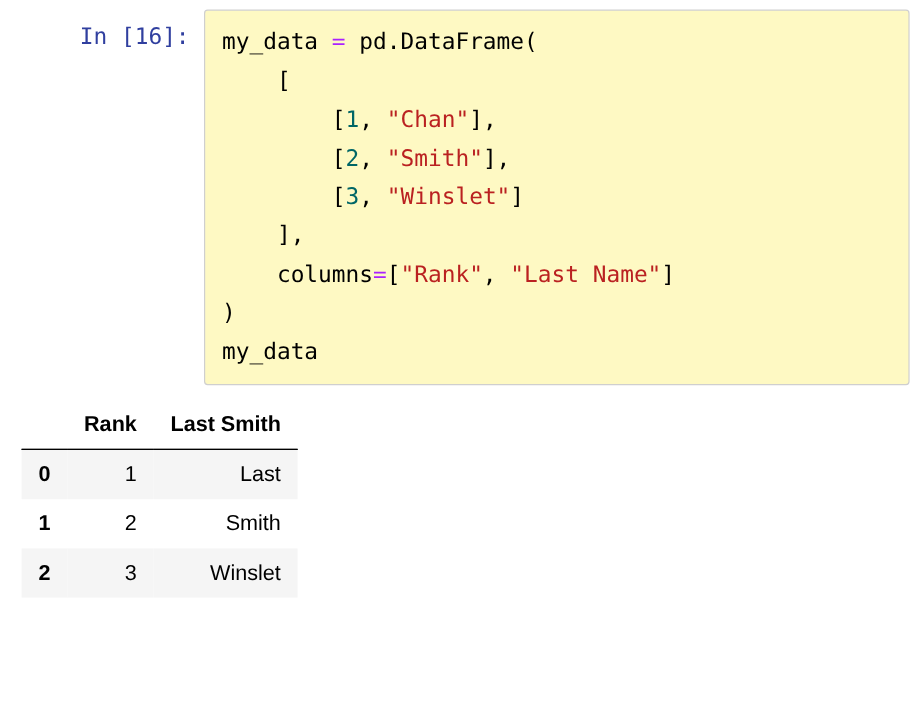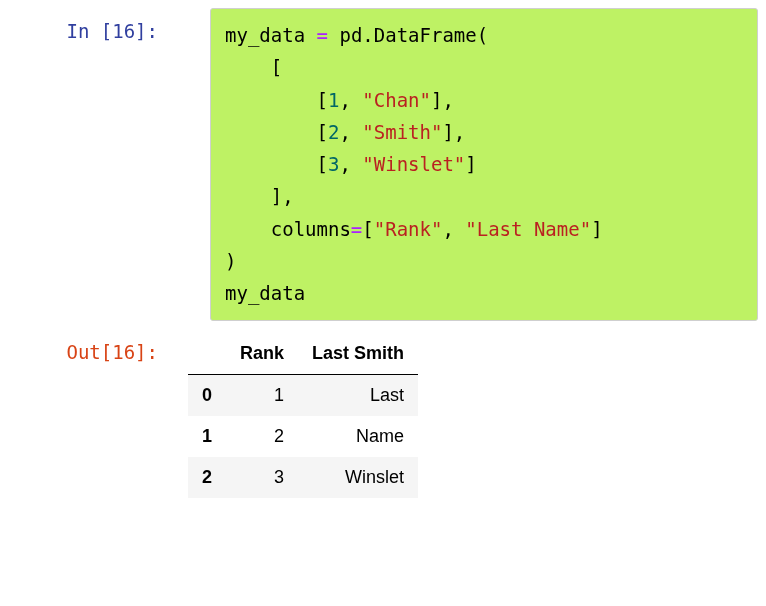--- a/index.html
+++ b/index.html
@@ -27,27 +27,26 @@
     padding: 10px 12px 0 0;
     box-sizing: border-box;
     font-family: Menlo, Monaco, Consolas, monospace;
     font-size: 19px;
     line-height: 1.4;
   }
   .prompt-in { color: #303f9f; }
   .prompt-out { color: #d84315; }
   .code-area {
     flex: 1;
-    background: #bef264;
+    background: #fef9c3;
     border: 1px solid #cfcfcf;
     border-radius: 3px;
     padding: 10px 14px;
     box-sizing: border-box;
     margin-right: 8px;
-    margin-left: 40px;
   }
   pre.code {
     margin: 0;
     font-family: Menlo, Monaco, Consolas, monospace;
     font-size: 19px;
     line-height: 1.7;
     white-space: pre;
   }
   .tok-name { color: #000000; }
   .tok-op   { color: #aa22ff; }
@@ -102,40 +101,39 @@
         <span class="tok-punc">[</span><span class="tok-num">2</span><span class="tok-punc">,</span> <span class="tok-str">"Smith"</span><span class="tok-punc">],</span>
         <span class="tok-punc">[</span><span class="tok-num">3</span><span class="tok-punc">,</span> <span class="tok-str">"Winslet"</span><span class="tok-punc">]</span>
     <span class="tok-punc">],</span>
     <span class="tok-kw">columns</span><span class="tok-op">=</span><span class="tok-punc">[</span><span class="tok-str">"Rank"</span><span class="tok-punc">,</span> <span class="tok-str">"Last Name"</span><span class="tok-punc">]</span>
 <span class="tok-punc">)</span>
 <span class="tok-name">my_data</span></pre>
     </div>
   </div>
 
   <div class="cell">
-    <div class="prompt prompt-out">Out[16]:</div>
     <div class="output-area">
       <table class="dataframe">
         <thead>
           <tr>
             <th class="blank"></th>
             <th>Rank</th>
             <th>Last Smith</th>
           </tr>
         </thead>
         <tbody>
           <tr>
             <th>0</th>
             <td>1</td>
             <td>Last</td>
           </tr>
           <tr>
             <th>1</th>
             <td>2</td>
-            <td>Name</td>
+            <td>Smith</td>
           </tr>
           <tr>
             <th>2</th>
             <td>3</td>
             <td>Winslet</td>
           </tr>
         </tbody>
       </table>
     </div>
   </div>

